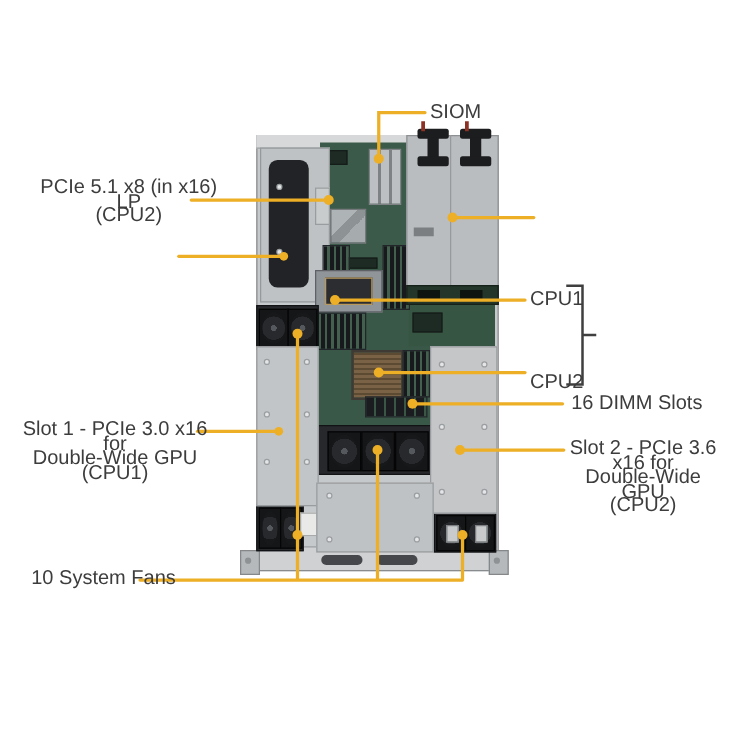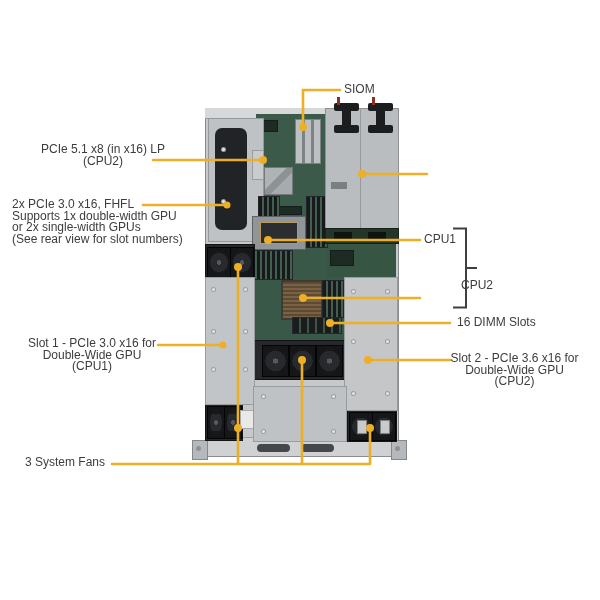--- a/index.html
+++ b/index.html
@@ -1,19 +1,19 @@
 <!DOCTYPE html>
 <html><head>
 <meta charset="utf-8">
 <style>
   html,body{margin:0;padding:0;background:#ffffff;}
   #canvas{position:relative;width:600px;height:600px;background:#ffffff;overflow:hidden;
           font-family:"Liberation Sans",sans-serif;}
   .abs{position:absolute;}
-  .lbl{position:absolute;font-size:12px;line-height:11.6px;color:#3d3d3d;}
+  .lbl{position:absolute;font-size:16px;line-height:11.6px;color:#3d3d3d;}
   .center{text-align:center;}
   
   .chassis{left:205px;top:108px;width:192px;height:347px;background:#c6c9cb;border:1px solid #898c8e;}
   .toprim{left:205px;top:108px;width:192px;height:10px;background:#d6d8d9;border-bottom:1px solid #9a9da0;}
   .botpanel{left:205px;top:437px;width:192px;height:18px;background:#cfd1d3;border-top:1px solid #9a9da0;}
   .vent{background:#45474a;border-radius:4px;width:33px;height:8px;top:444px;}
   .ear{width:14px;height:18px;top:440px;background:#b6b9bb;border:1px solid #85888a;}
   .earscrew{width:5px;height:5px;border-radius:50%;background:#8f9294;top:446px;}
   
   .tray{background:#c2c5c7;border:1px solid #999c9e;}
@@ -200,40 +200,34 @@
   </svg>
 
   <div class="lbl lblz" style="left:344px;top:84px;">SIOM</div>
 
   <div class="lbl lblz center" style="left:28px;top:144px;width:150px;">
     <div>PCIe 5.1 x8 (in x16) LP</div>
     <div>(CPU2)</div>
   </div>
 
 
-  <div class="lbl lblz" style="left:12px;top:199px;width:175px;">
-    <div>2x PCIe 3.0 x16, FHFL</div>
-    <div>Supports 1x double-width GPU</div>
-    <div>or 2x single-width GPUs</div>
-    <div>(See rear view for slot numbers)</div>
-  </div>
 
   <div class="lbl lblz" style="left:424px;top:234px;">CPU1</div>
-  <div class="lbl lblz" style="left:424px;top:280px;margin-left:37px;">CPU2</div>
+  <div class="lbl lblz" style="left:424px;top:300px;">CPU2</div>
 
 
   <div class="lbl lblz" style="left:457px;top:317px;">16 DIMM Slots</div>
 
   <div class="lbl lblz center" style="left:449px;top:353px;width:131px;">
     <div>Slot 2 - PCIe 3.6 x16 for</div>
     <div>Double-Wide GPU</div>
     <div>(CPU2)</div>
   </div>
 
   <div class="lbl lblz center" style="left:17px;top:338px;width:150px;">
     <div>Slot 1 - PCIe 3.0 x16 for</div>
     <div>Double-Wide GPU</div>
     <div>(CPU1)</div>
   </div>
 
-  <div class="lbl lblz" style="left:25px;top:457px;">3 System Fans</div>
+  <div class="lbl lblz" style="left:25px;top:457px;">10 System Fans</div>
 
 </div>
 
 </body></html>

